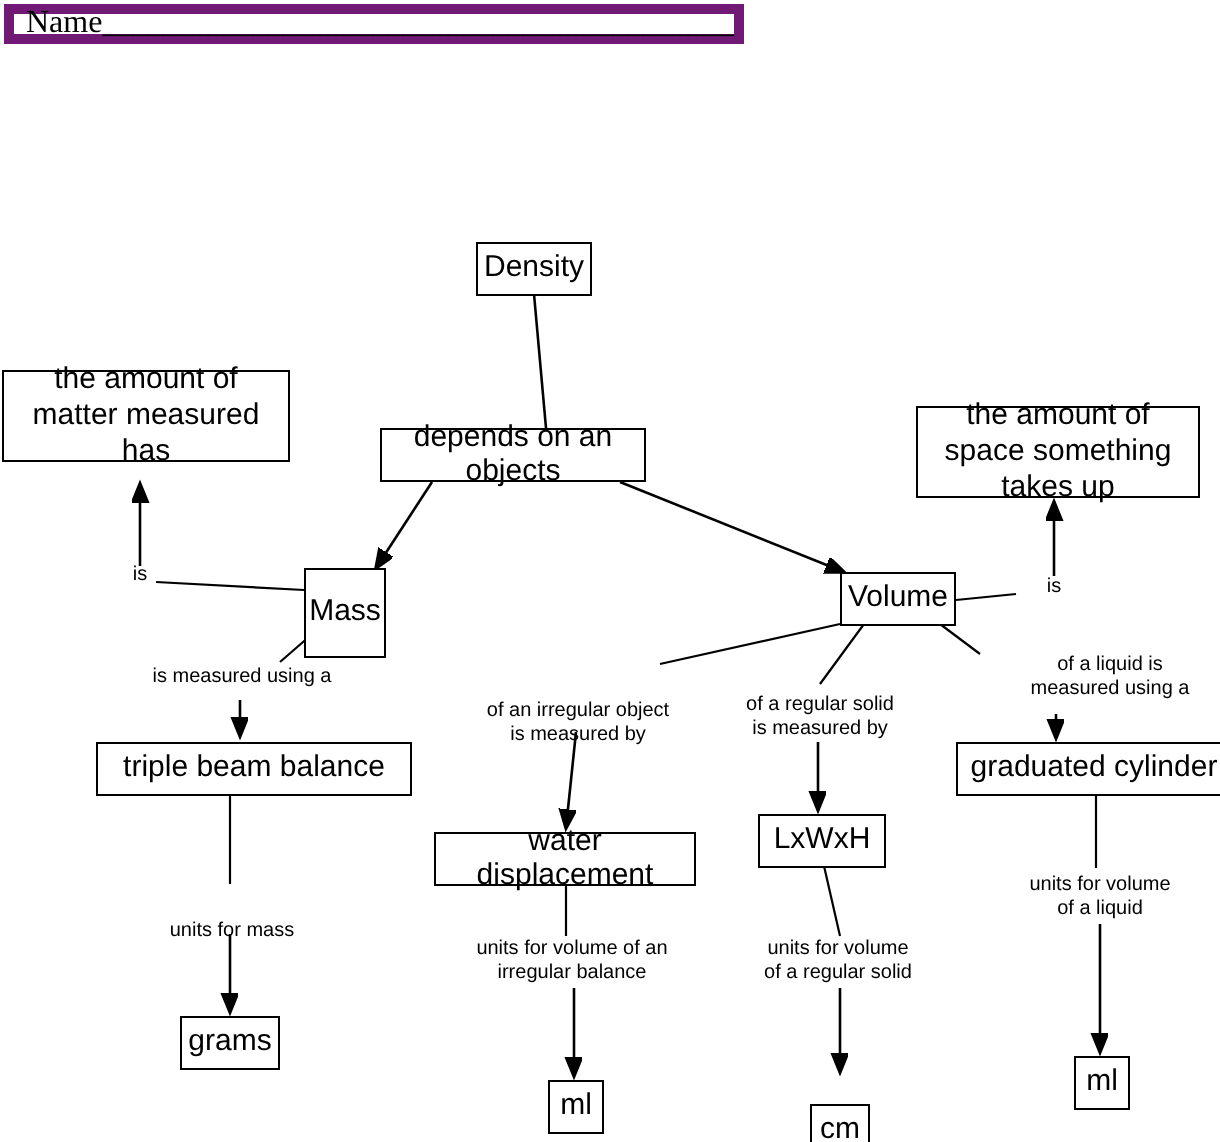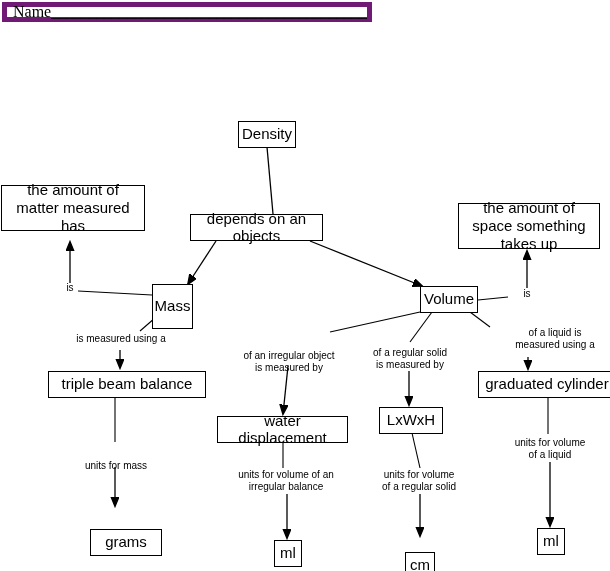--- a/index.html
+++ b/index.html
@@ -172,21 +172,21 @@
 </div>
 
 <div class="node" style="left:379px; top:407px; width:64px; height:27px;">
   <span>LxWxH</span>
 </div>
 
 <div class="node" style="left:478px; top:371px; width:138px; height:27px;">
   <span>graduated cylinder</span>
 </div>
 
-<div class="node" style="left:90px; top:529px; width:72px; height:27px;">
+<div class="node" style="left:90px; top:508px; width:50px; height:27px;">
   <span>grams</span>
 </div>
 
 <div class="node" style="left:274px; top:540px; width:28px; height:27px;">
   <span>ml</span>
 </div>
 
 <div class="node" style="left:405px; top:552px; width:30px; height:27px;text-align:center;">
   <span>cm</span>
 </div>

